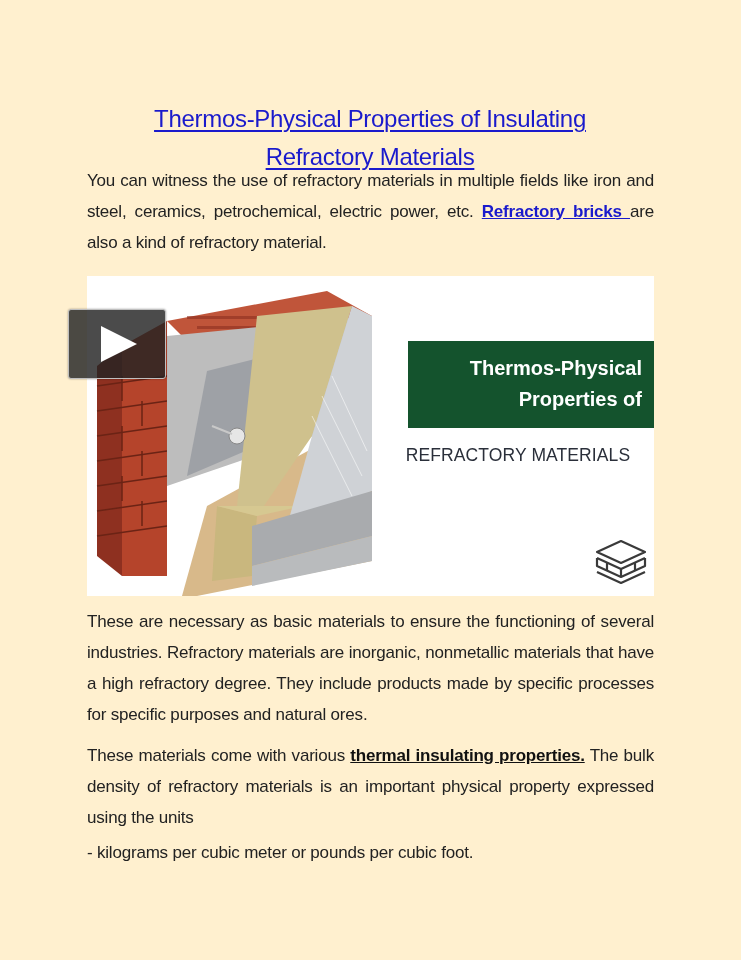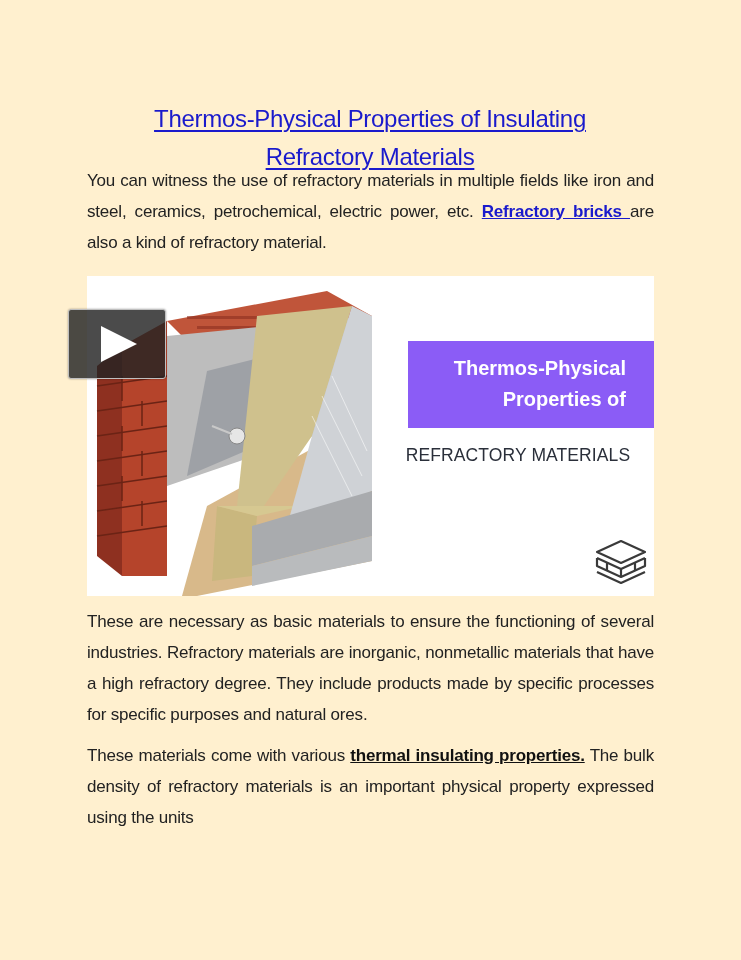--- a/index.html
+++ b/index.html
@@ -32,22 +32,22 @@
     .link { color: #1a1acc; font-weight: bold; text-decoration: underline; cursor: pointer; }
     b { font-weight: bold; color: #111; text-decoration: underline; }
 
     .hero {
       position: absolute; left: 87px; top: 276px; width: 567px; height: 320px;
       background: #ffffff; overflow: hidden;
     }
     .hero svg.wall { position: absolute; left: 0; top: 0; }
     .navy-box {
       position: absolute; left: 321px; top: 65px; width: 246px; height: 87px;
-      background: #8b5cf6; color: #fff;
-      text-align: right; box-sizing: border-box; padding: 12px 28px 0 0;
+      background: #14532d; color: #fff;
+      text-align: right; box-sizing: border-box; padding: 12px 12px 0 0;
       font-size: 20px; font-weight: bold; line-height: 31px;
     }
     .sub-title {
       position: absolute; left: 300px; top: 165px; width: 262px;
       text-align: center; color: #2a2f3a;
       font-size: 17.5px; line-height: 28px;
       letter-spacing: 0.1px;
     }
     .layers-icon { position: absolute; left: 506px; top: 262px; }
 
@@ -145,13 +145,13 @@
 </div>
 
 <div class="video-overlay">
   <svg width="40" height="40" viewBox="0 0 40 40">
     <polygon points="2,2 38,20 2,38" fill="#ffffff"></polygon>
   </svg>
 </div>
 
 <p class="para p2" style="margin:0;"> These are necessary as basic materials to ensure the functioning of several industries. Refractory materials are inorganic, nonmetallic materials that have a high refractory degree. They include products made by specific processes for specific purposes and natural ores.</p>
 
-<p class="para p3" style="margin:0;"><span> These materials come with various </span><b>thermal insulating properties.</b><span> The bulk density of refractory materials is an important physical property expressed using the units</span></p>
+<p class="para p3" style="margin:0;"><span> These materials come with various </span><b>thermal insulating properties.</b><span> The bulk density of refractory materials is an important physical property expressed using the units</span><span class="last">- kilograms per cubic meter or pounds per cubic foot.</span></p>
 
 </body></html>

